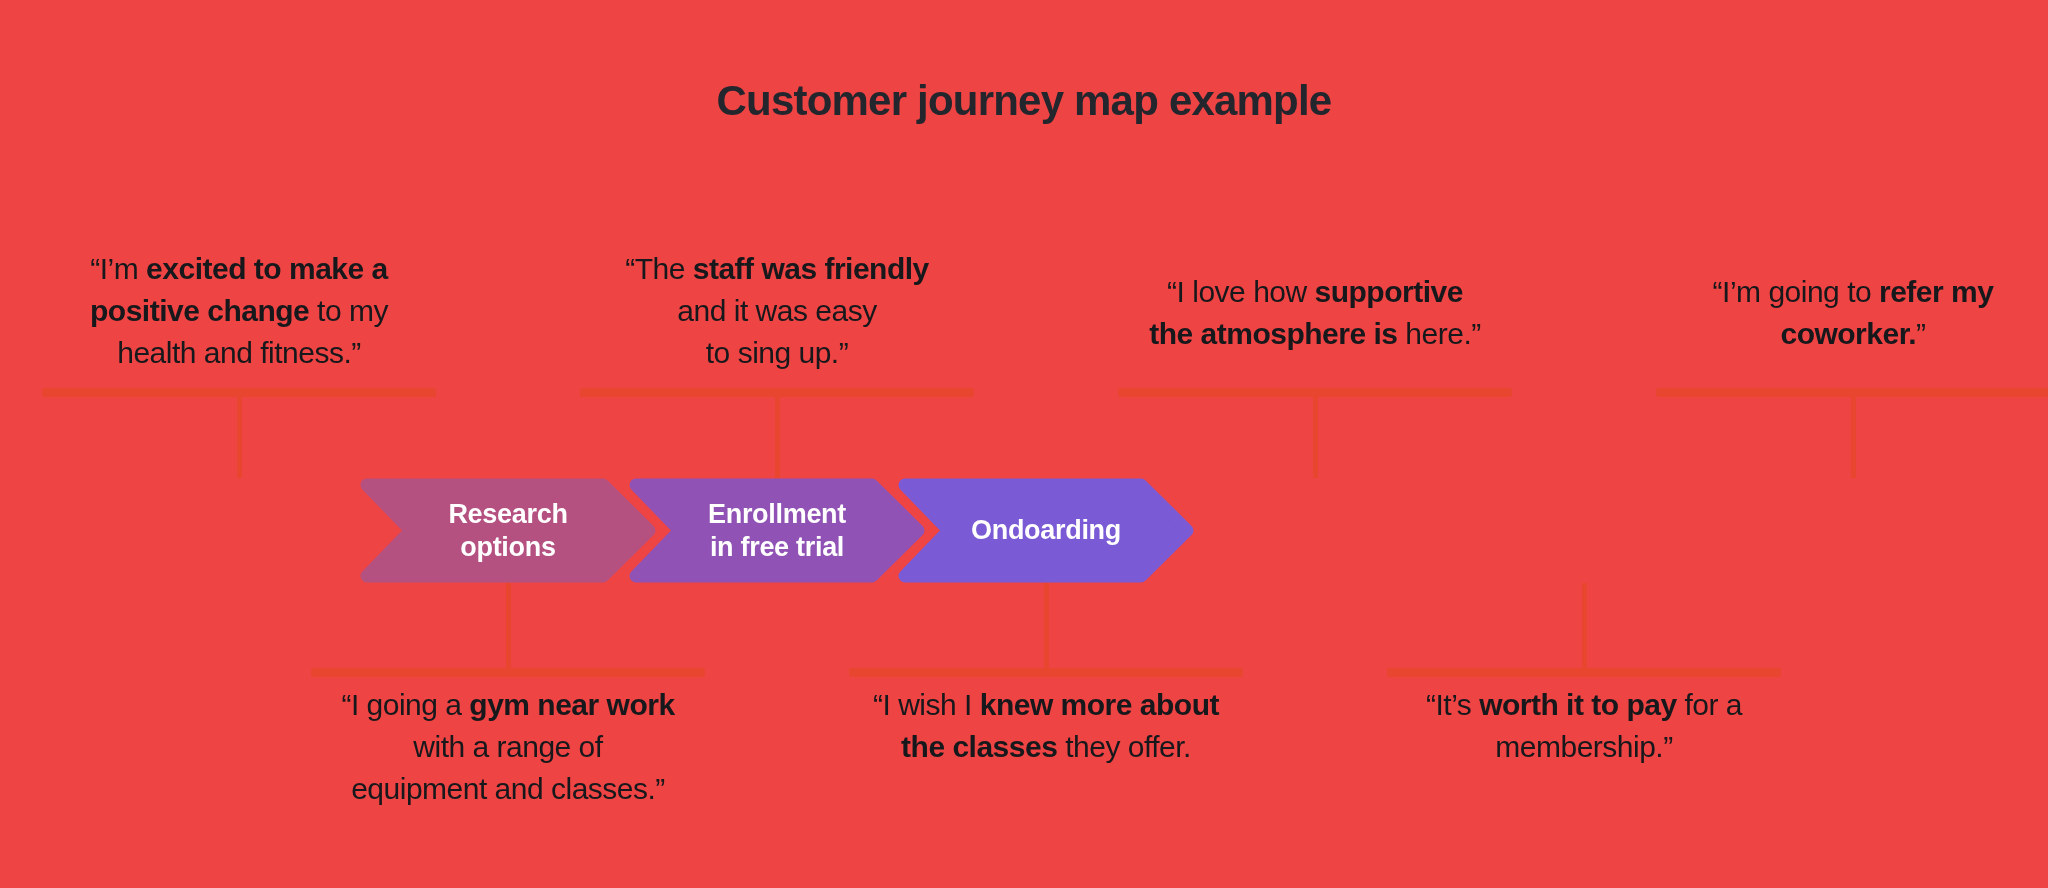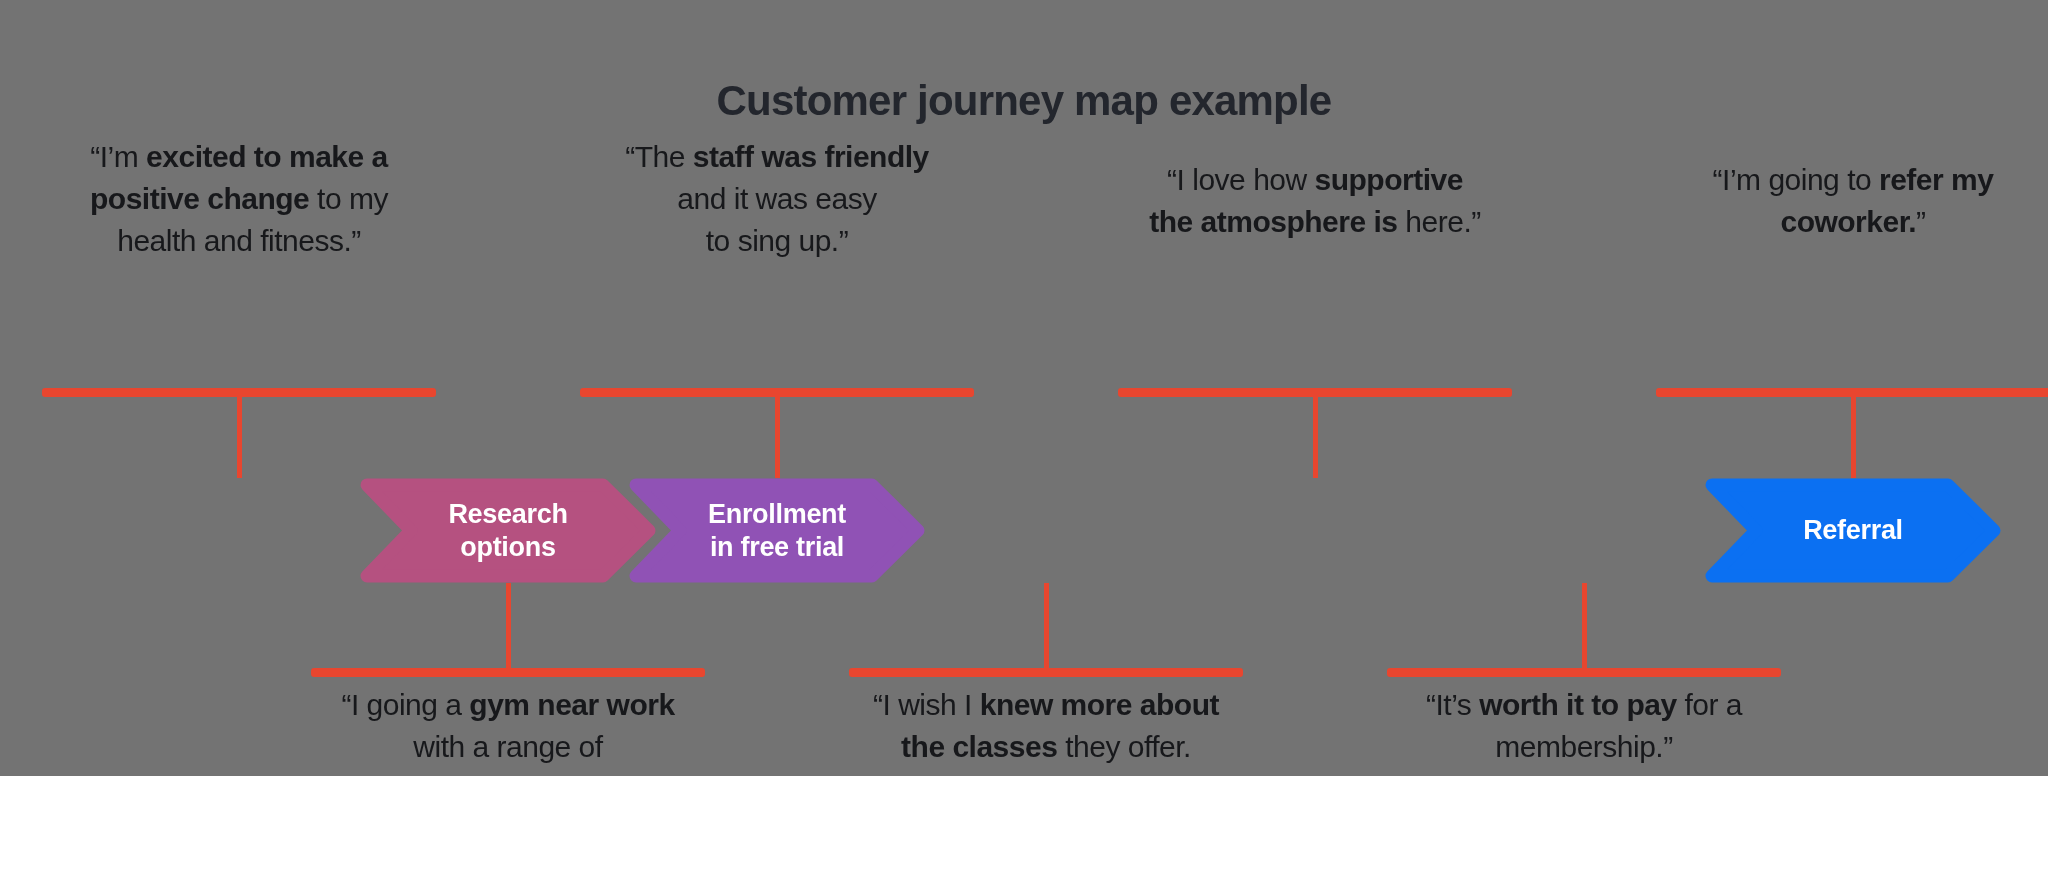--- a/index.html
+++ b/index.html
@@ -1,19 +1,19 @@
 <!DOCTYPE html>
 <html><head>
 <meta charset="utf-8">
 <style>
   html,body{margin:0;padding:0;background:#ffffff;}
   #canvas{
     position:relative;
-    width:2048px;height:776px;
-    background:#737373;
+    width:2048px;height:888px;
+    background:#ef4444;
     font-family:"Liberation Sans", sans-serif;
     overflow:hidden;
   }
   .title{
     position:absolute;top:75px;left:0;width:100%;
     text-align:center;
     font-size:42px;line-height:52px;font-weight:700;
     color:#23262D;letter-spacing:-0.8px;
   }
   
@@ -93,25 +93,25 @@
     <div class="stage-label">Research
 options</div>
   </div>
   <div class="stage s2">
     <svg width="298" height="105" viewBox="0 0 298 105">
       <path d="M8,7 L244,7 L290,52.5 L244,98 L8,98 L52,52.5 Z" stroke-width="13" stroke-linejoin="round" fill="#9052B5" stroke="#9052B5"></path>
     </svg>
     <div class="stage-label">Enrollment
 in free trial</div>
   </div>
-  <div class="stage s6">
+  <div class="stage s3">
     <svg width="298" height="105" viewBox="0 0 298 105">
-      <path d="M8,7 L244,7 L290,52.5 L244,98 L8,98 L52,52.5 Z" stroke-width="13" stroke-linejoin="round" fill="#0B70F2" stroke="#0B70F2"></path>
+      <path d="M8,7 L244,7 L290,52.5 L244,98 L8,98 L52,52.5 Z" stroke-width="13" stroke-linejoin="round" fill="#7B5AD6" stroke="#7B5AD6"></path>
     </svg>
-    <div class="stage-label">Referral</div>
+    <div class="stage-label">Ondoarding</div>
   </div>
 
   <div class="qb1">
     <div class="tick bottom accent" style="background: rgb(232, 70, 47);"></div>
     <div class="bar bottom accent" style="background: rgb(232, 70, 47);"></div>
     <div class="quote bottom"><span>“I going a </span><span class="b">gym near work</span><span>
 with a range of
 equipment and classes.”</span></div>
   </div>
   <div class="qb3">

